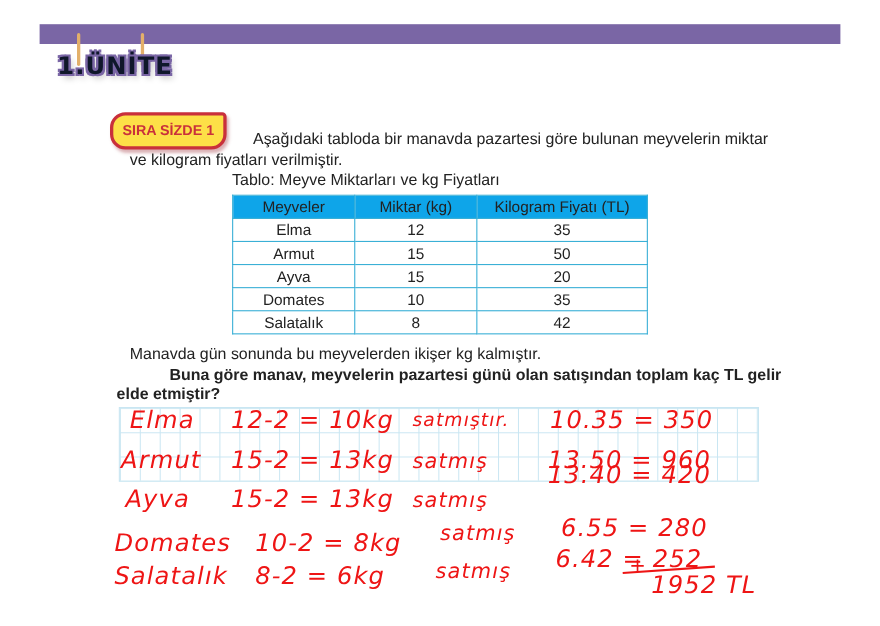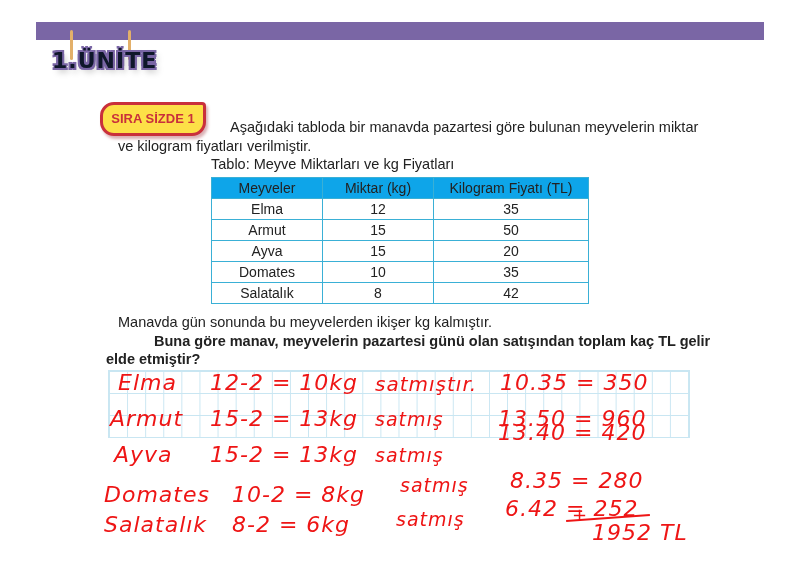--- a/index.html
+++ b/index.html
@@ -82,37 +82,37 @@
 </table>
 
 <div class="para" style="left:118px;top:314px;text-align:center;">Manavda gün sonunda bu meyvelerden ikişer kg kalmıştır.</div>
 <div class="para bold" style="left:118px;top:333px;margin-left:36px;">Buna göre manav, meyvelerin pazartesi günü olan satışından toplam kaç TL gelir</div>
 <div class="para bold" style="left:106px;top:351px;">elde etmiştir?</div>
 
 <div class="grid"></div>
 
 <div class="hw" style="left:118px;top:370px;">Elma</div>
 <div class="hw" style="left:210px;top:370px;">12-2 = 10kg</div>
-<div class="hw" style="left:375px;top:372px;font-size:20px;">satmıştır.</div>
+<div class="hw" style="left:375px;top:372px;font-size:17px;">satmıştır.</div>
 <div class="hw" style="left:500px;top:370px;">10.35 = 350</div>
 
 <div class="hw" style="left:110px;top:406px;">Armut</div>
 <div class="hw" style="left:210px;top:406px;">15-2 = 13kg</div>
 <div class="hw" style="left:375px;top:408px;font-size:19px;">satmış</div>
 <div class="hw" style="left:498px;top:406px;">13.50 = 960</div>
 
 <div class="hw" style="left:114px;top:442px;">Ayva</div>
 <div class="hw" style="left:210px;top:442px;">15-2 = 13kg</div>
 <div class="hw" style="left:375px;top:444px;font-size:19px;">satmış</div>
 <div class="hw" style="left:498px;top:420px;">13.40 = 420</div>
 
 <div class="hw" style="left:104px;top:482px;">Domates</div>
 <div class="hw" style="left:232px;top:482px;">10-2 = 8kg</div>
 <div class="hw" style="left:400px;top:474px;font-size:19px;">satmış</div>
-<div class="hw" style="left:510px;top:468px;">8.35 = 280</div>
+<div class="hw" style="left:510px;top:468px;">6.55 = 280</div>
 
 <div class="hw" style="left:104px;top:512px;">Salatalık</div>
 <div class="hw" style="left:232px;top:512px;">8-2 = 6kg</div>
 <div class="hw" style="left:396px;top:508px;font-size:19px;">satmış</div>
 <div class="hw" style="left:505px;top:496px;">6.42 = 252</div>
 
 <div class="hw" style="left:572px;top:504px;font-size:18px;">+</div>
 <div class="sumline"></div>
 <div class="hw" style="left:592px;top:520px;">1952 TL</div>
 

